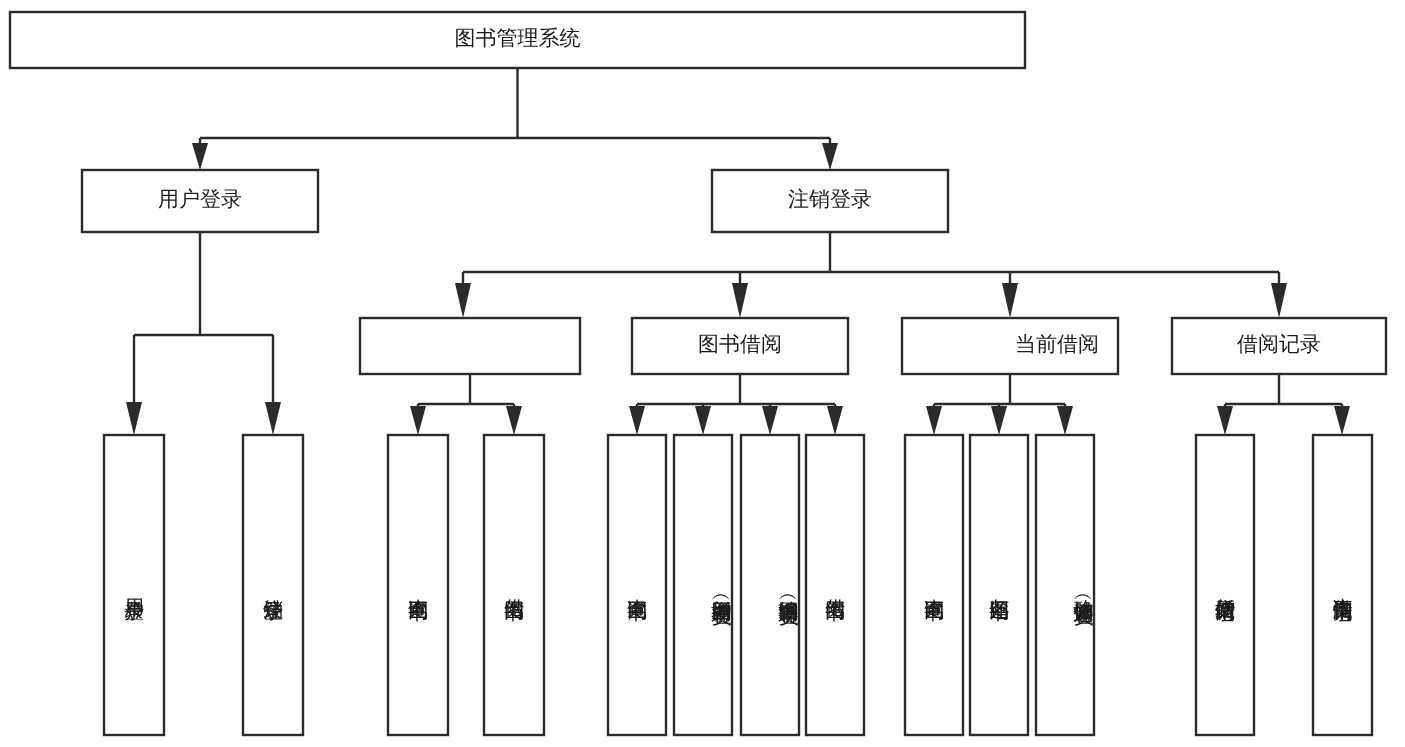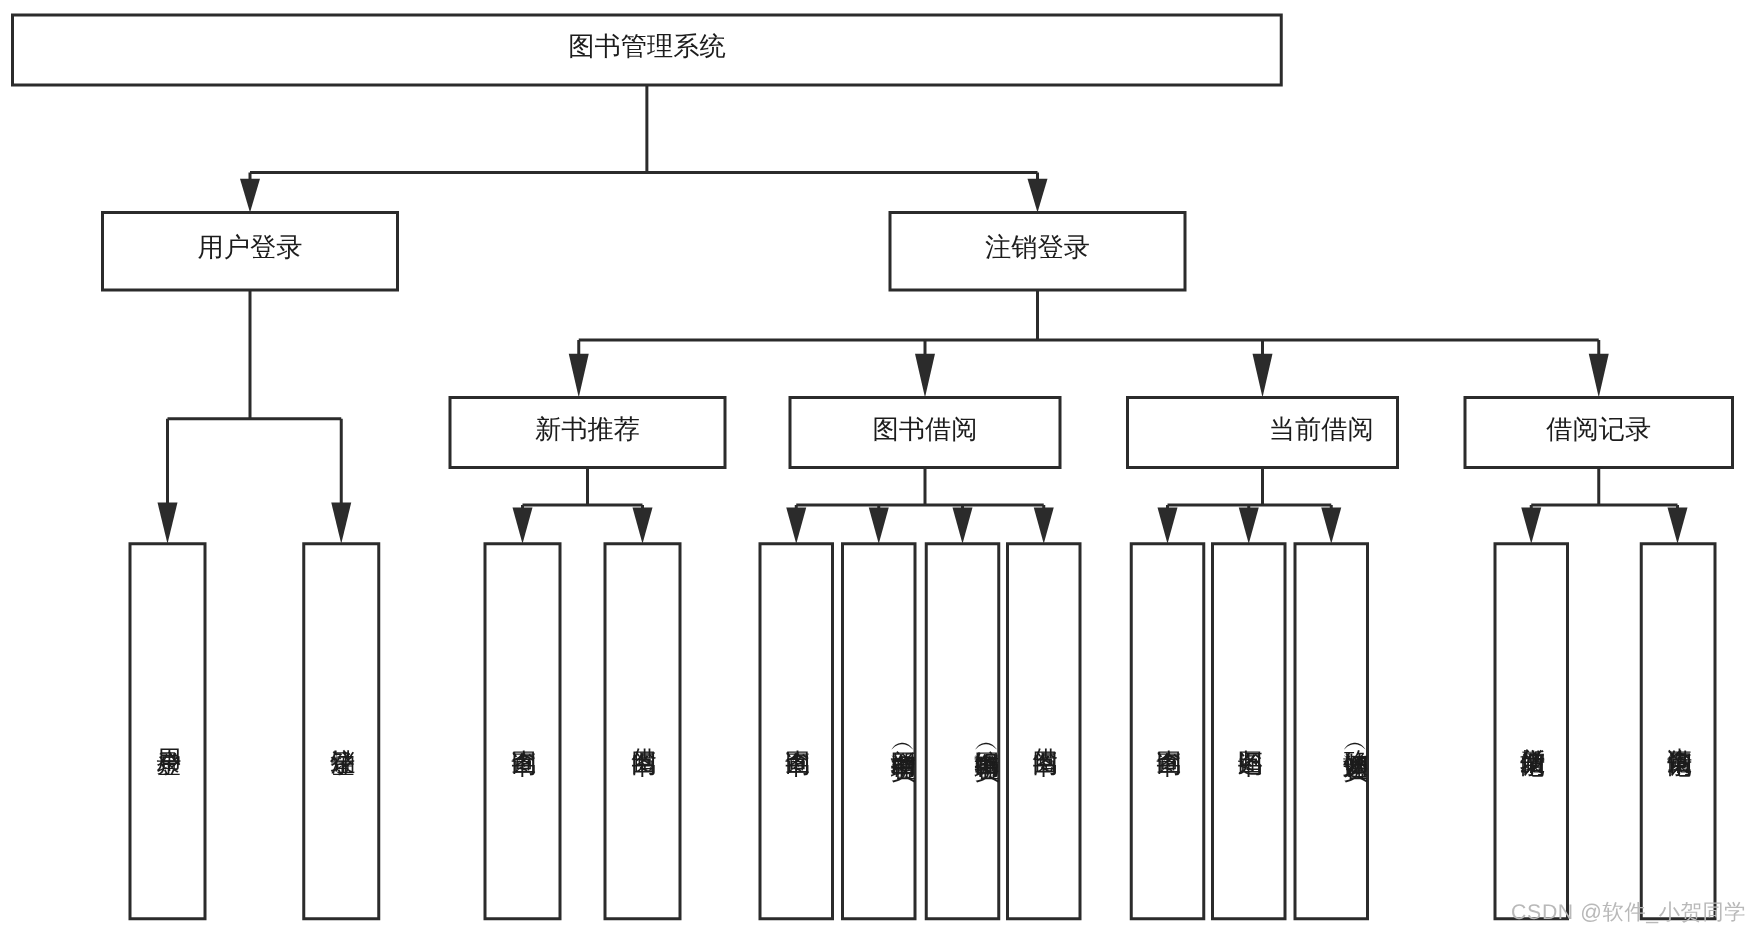--- a/index.html
+++ b/index.html
@@ -186,21 +186,20 @@
 
     <rect class="node-box" x="1196" y="435" width="58" height="300"></rect>
     <rect class="node-box" x="1313" y="435" width="59" height="300"></rect>
   </svg>
 
   <div class="node-label horiz" style="left:10px; top:12px; width:1015px; height:56px;">图书管理系统</div>
 
   <div class="node-label horiz" style="left:82px; top:170px; width:236px; height:62px;">用户登录</div>
   <div class="node-label horiz" style="left:712px; top:170px; width:236px; height:62px;">注销登录</div>
 
-  <div class="node-label horiz" style="left:360px; top:318px; width:220px; height:56px;">新书推荐</div>
   <div class="node-label horiz" style="left:632px; top:318px; width:216px; height:56px;text-align:right;">图书借阅</div>
   <div class="node-label horiz" style="left:902px; top:318px; width:232px; height:56px;padding-left:39px;">当前借阅</div>
   <div class="node-label horiz" style="left:1172px; top:318px; width:214px; height:56px;">借阅记录</div>
 
   <div class="node-label vert centered" style="left:104px; top:435px; width:60px; height:300px;">用户登录</div>
   <div class="node-label vert centered" style="left:243px; top:435px; width:60px; height:300px;">注销登录</div>
   <div class="node-label vert centered" style="left:388px; top:435px; width:60px; height:300px;">查询图书</div>
   <div class="node-label vert centered" style="left:484px; top:435px; width:60px; height:300px;">借阅图书</div>
 
   <div class="node-label vert centered" style="left:608px; top:435px; width:58px; height:300px;">查询图书</div>
@@ -208,15 +207,14 @@
   <div class="node-label vert" style="left:741px; top:435px; width:58px; height:300px;">编辑图书（管理员）</div>
   <div class="node-label vert centered" style="left:806px; top:435px; width:58px; height:300px;">借阅图书</div>
 
   <div class="node-label vert centered" style="left:905px; top:435px; width:58px; height:300px;">查询图书</div>
   <div class="node-label vert centered" style="left:970px; top:435px; width:58px; height:300px;">归还图书</div>
   <div class="node-label vert" style="left:1036px; top:435px; width:58px; height:300px;">确认归还（管理员）</div>
 
   <div class="node-label vert centered" style="left:1196px; top:435px; width:58px; height:300px;">新增借阅记录</div>
   <div class="node-label vert centered" style="left:1313px; top:435px; width:59px; height:300px;">查询借阅记录</div>
 
-  <div id="watermark">CSDN @软件_小贺同学</div>
 
 </div>
 
 </body></html>

